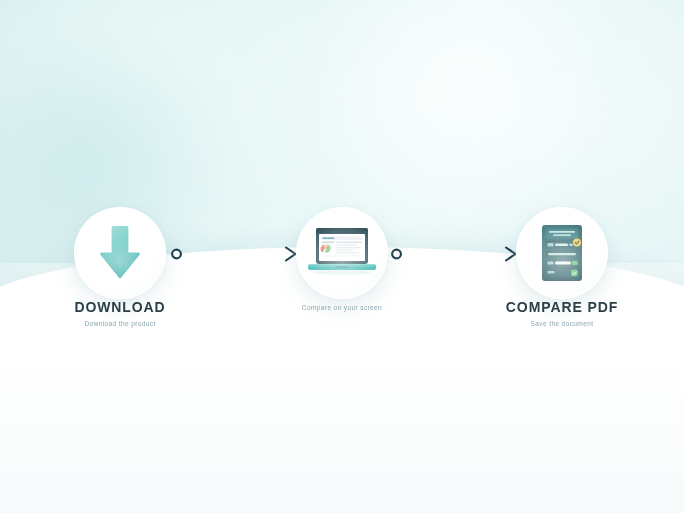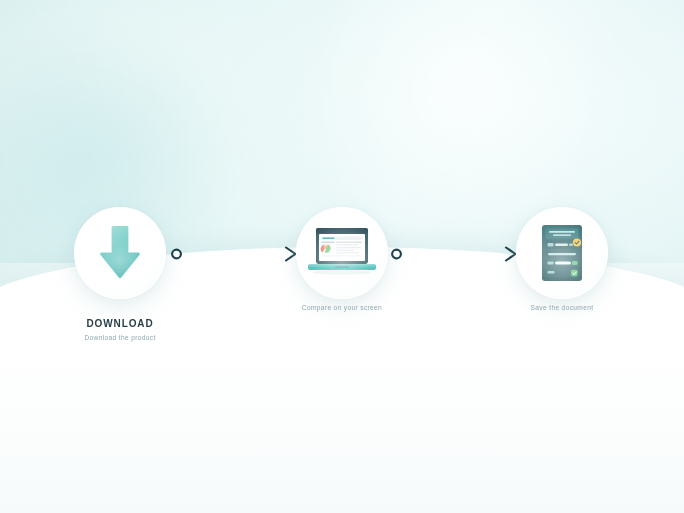--- a/index.html
+++ b/index.html
@@ -104,22 +104,21 @@
   }
   .step-circle::after {
     content: "";
     position: absolute;
     inset: -4px;
     border-radius: 50%;
     background: radial-gradient(circle at 50% 58%, rgba(255,255,255,.55) 0%, rgba(255,255,255,0) 72%);
     pointer-events: none;
   }
   .step-title {
-    margin-top: 19px;
-    font-size: 10px;
+    font-size: 14px;
     font-weight: bold;
     letter-spacing: .9px;
     color: #2a3f46;
     text-transform: uppercase;
     filter: blur(.45px);
   }
   .step-desc {
     margin-top: 5px;
     font-size: 6.6px;
     letter-spacing: .35px;
@@ -255,16 +254,17 @@
         <rect x="11.5" y="39.4" width="6" height="3.2" rx="0.8" fill="#8fc9c6"></rect>
         <rect x="19" y="39.4" width="16" height="3.2" rx="1.6" fill="#eef8f6"></rect>
         <rect x="36" y="39.1" width="5.5" height="3.8" rx="1.2" fill="#49c06a"></rect>
 
         <rect x="9.5" y="46.5" width="33" height="9" rx="1.6" fill="#19545b"></rect>
         <rect x="11.5" y="49" width="7" height="2.6" rx="0.8" fill="#8fc9c6"></rect>
         <rect x="35" y="47.8" width="6.5" height="6.4" rx="1.6" fill="#49c06a"></rect>
         <path d="M36.9 51 l1.3 1.4 l2.1 -2.5" fill="none" stroke="#ffffff" stroke-width="1" stroke-linecap="round" stroke-linejoin="round"></path>
       </svg>
     </div>
+    <div class="step-title">COMPARE PDF</div>
     <div class="step-desc">Save the document</div>
   </div>
 
 </div>
 
 </body></html>

